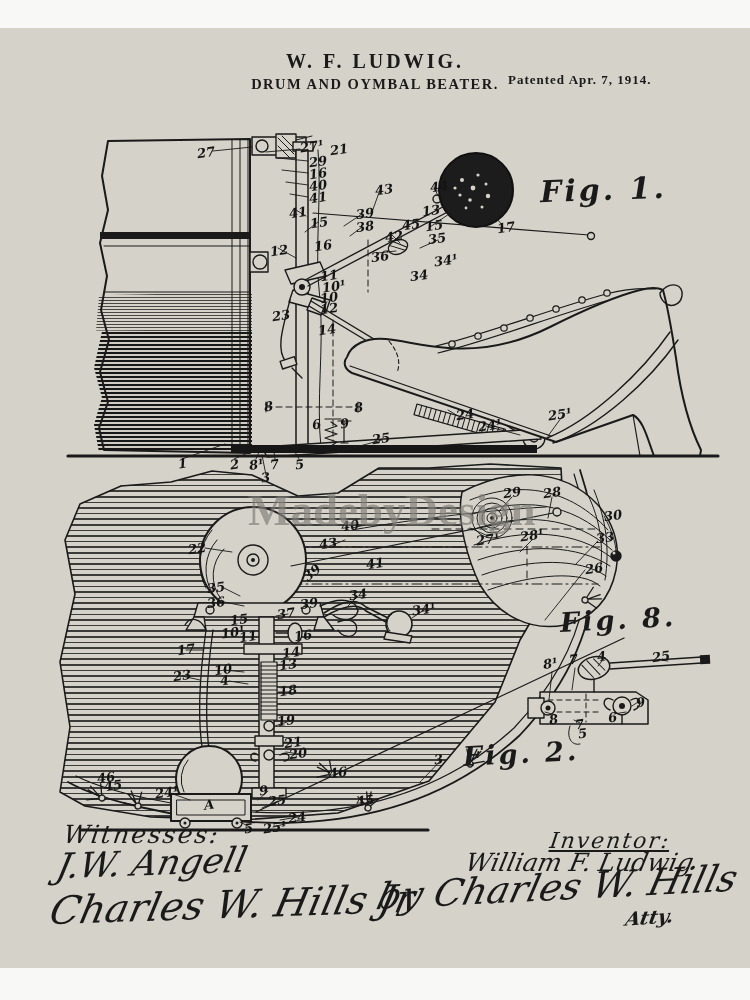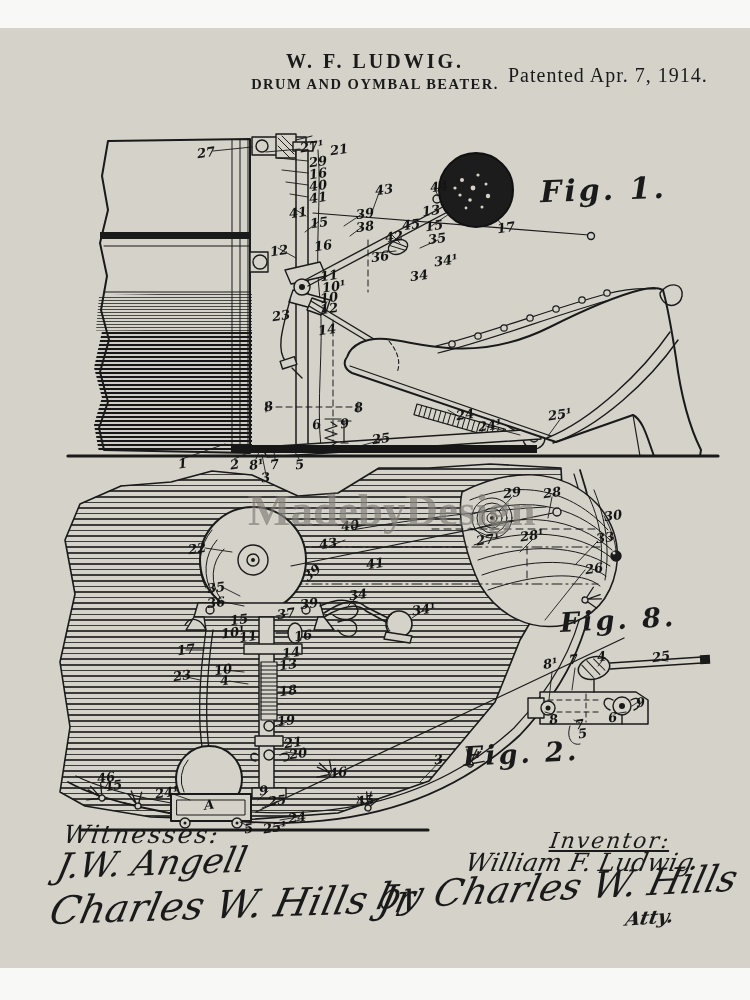--- a/index.html
+++ b/index.html
@@ -8,21 +8,21 @@
   .paper{position:absolute;left:0;top:28px;width:750px;height:940px;background:#d5d2c9;}
   .frame{position:absolute;left:0;width:750px;background:#f8f8f6;}
   .frame.top{top:0;height:28px;}
   .frame.bottom{top:968px;height:32px;}
 
   
   .hdr{position:absolute;font-weight:bold;white-space:nowrap;}
   .patent-number{left:84px;top:60px;font-size:23px;letter-spacing:2px;}
   .inventor-name{left:375px;top:50px;transform:translateX(-50%);font-size:20px;letter-spacing:3px;}
   .doc-title{left:375px;top:76px;transform:translateX(-50%);font-size:14.5px;letter-spacing:1.5px;}
-  .patent-date{left:508px;top:64px;font-size:20px;font-weight:400;letter-spacing:1px;}
+  .patent-date{left:508px;top:72px;font-size:13px;font-weight:700;letter-spacing:1px;}
 
   
   .hatch{position:absolute;z-index:1;}
   .hatch-fig1a{left:96px;top:292px;width:156px;height:40px;
     background:repeating-linear-gradient(180deg,rgba(0,0,0,0) 0 2px,rgba(24,24,24,.75) 2px 3px);
     clip-path:polygon(2% 8%,100% 0%,100% 100%,0% 96%);}
   .hatch-fig1b{left:94px;top:332px;width:158px;height:119px;
     background:repeating-linear-gradient(180deg,#171717 0 2px,#cfccc3 2px 4px);
     clip-path:polygon(5% 0%,100% 0%,100% 100%,3% 100%,0% 78%,5% 55%,0% 30%);}
   .hatch-fig2{left:60px;top:464px;width:506px;height:360px;

